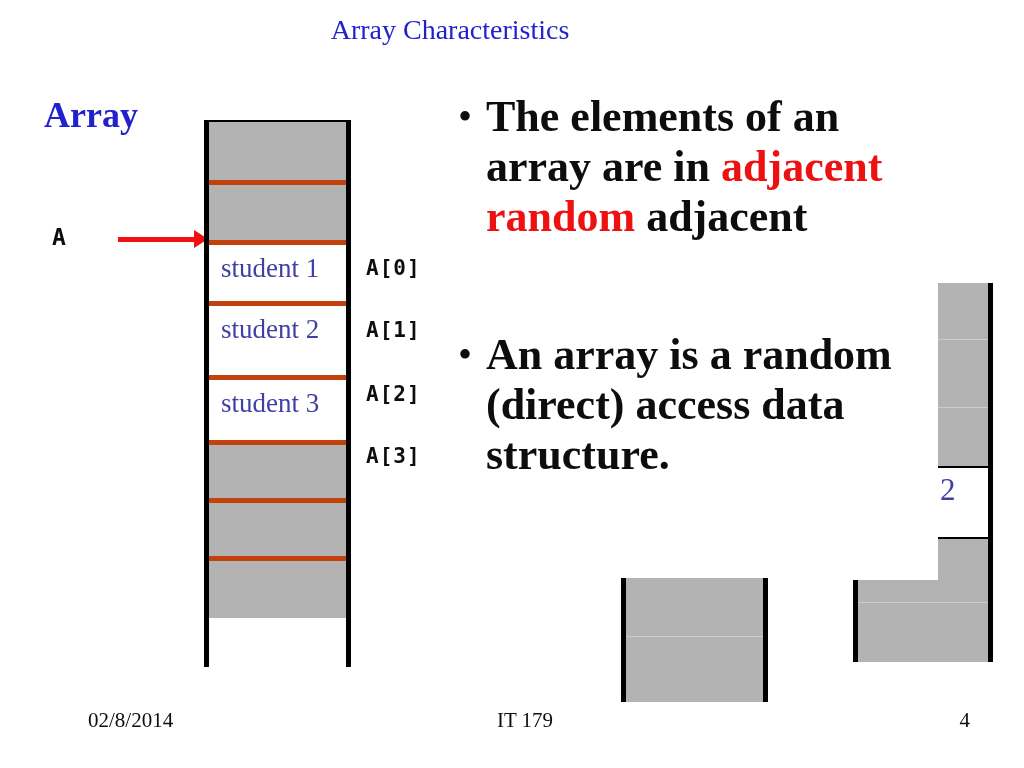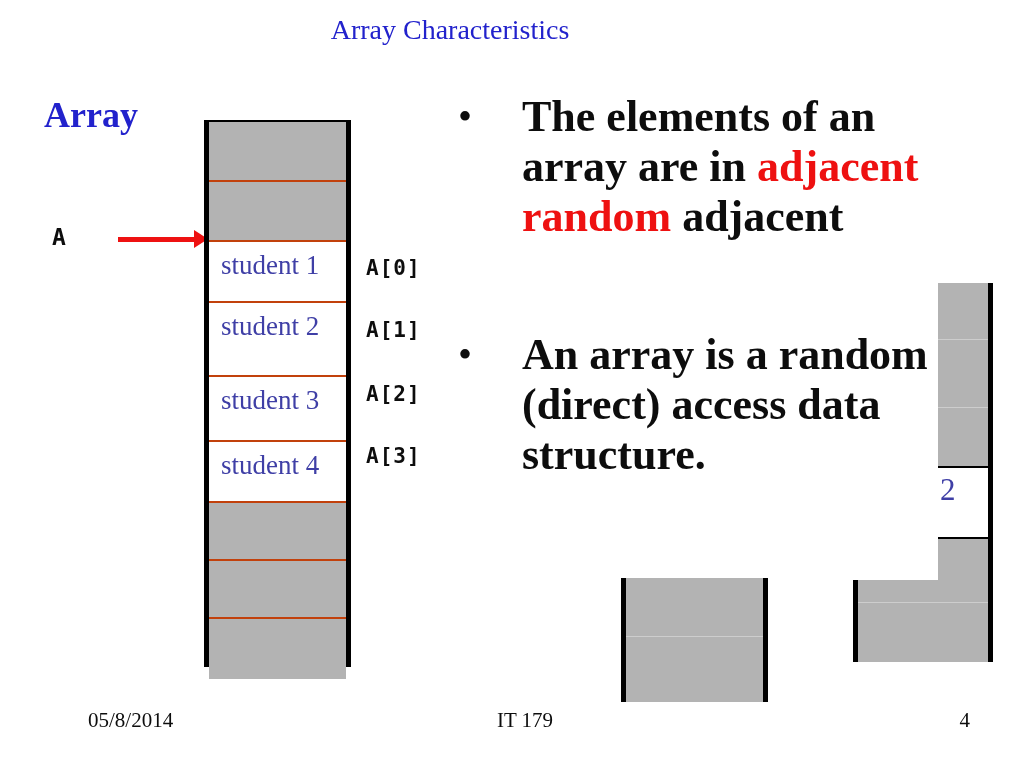--- a/index.html
+++ b/index.html
@@ -14,31 +14,31 @@
   .pointer-label{left:52px;top:224px;font-family:"DejaVu Sans Mono", monospace;
                  font-weight:bold;font-size:23px;color:#0d0d0d;}
   .arrow-line{left:118px;top:237px;width:80px;height:5px;background:var(--red);}
   .arrow-head{left:194px;top:230px;width:0;height:0;
               border-left:14px solid var(--red);
               border-top:9px solid transparent;border-bottom:9px solid transparent;}
 
   .mem-col{left:204px;top:120px;width:137px;height:545px;
            border-left:5px solid #000;border-right:5px solid #000;border-top:2px solid #000;
            box-sizing:content-box;}
-  .mem-cell{width:100%;box-sizing:border-box;border-top:2px solid #c2410c;}
+  .mem-cell{width:100%;box-sizing:border-box;border-top:5px solid #c2410c;}
   .mem-cell:first-child{border-top:none;}
   .mem-cell.gray{background:var(--gray);}
   .mem-cell.white{background:#ffffff;}
   .mem-cell span{display:block;padding:8px 0 0 12px;font-size:27px;color:var(--label-blue);}
 
   .idx-label{left:366px;font-family:"DejaVu Sans Mono", monospace;font-weight:bold;
              font-size:21px;color:#0d0d0d;letter-spacing:1px;}
   .bullet{position:absolute;left:0;}
   .bullet-glyph{position:absolute;left:0;top:0;font-size:40px;line-height:50px;color:#0d0d0d;}
-  .bullet-lines{margin-left:64px;}
+  .bullet-lines{margin-left:28px;}
   .bullet-line{font-size:44px;line-height:50px;font-weight:bold;white-space:pre;color:#0d0d0d;}
 
   
   .side-right-line{left:988px;top:283px;width:5px;height:379px;background:#000;}
   .side-gray-top{left:938px;top:283px;width:50px;height:183px;background:var(--gray);}
   .side-sub{border-bottom:1px solid #cdcdcd;}
   .side-line-a{left:938px;top:466px;width:55px;height:2px;background:#000;}
   .side-line-b{left:938px;top:537px;width:55px;height:2px;background:#000;}
   .side-cell-value{left:940px;top:472px;width:40px;font-size:31px;color:var(--label-blue);}
   .side-gray-narrow{left:938px;top:539px;width:50px;height:41px;background:var(--gray);}
@@ -74,23 +74,20 @@
     <div class="mem-cell gray" style="height:60px"></div>
     <div class="mem-cell white" style="height:61px">
         <span>student 1</span>
       </div>
     <div class="mem-cell white" style="height:74px">
         <span>student 2</span>
       </div>
     <div class="mem-cell white" style="height:65px">
         <span>student 3</span>
       </div>
-    <div class="mem-cell white" style="height:61px">
-        <span>student 4</span>
-      </div>
     <div class="mem-cell gray" style="height:58px"></div>
     <div class="mem-cell gray" style="height:58px"></div>
     <div class="mem-cell gray" style="height:62px"></div>
   </div>
 
   <div class="abs idx-label" style="top:256px">A[0]</div>
   <div class="abs idx-label" style="top:318px">A[1]</div>
   <div class="abs idx-label" style="top:382px">A[2]</div>
   <div class="abs idx-label" style="top:444px">A[3]</div>
 
@@ -122,17 +119,17 @@
   <div class="abs side-line-b"></div>
   <div class="abs side-gray-narrow"></div>
   <div class="abs side-gray-wide">
     <div class="side-sub"></div>
   </div>
 
   <div class="abs mid-col">
     <div class="side-sub"></div>
   </div>
 
-  <div class="abs footer footer-date">05/8/2014</div>
+  <div class="abs footer footer-date">02/8/2014</div>
   <div class="abs footer footer-course">IT 179</div>
   <div class="abs footer footer-page">4</div>
 
 </div>
 
 </body></html>

